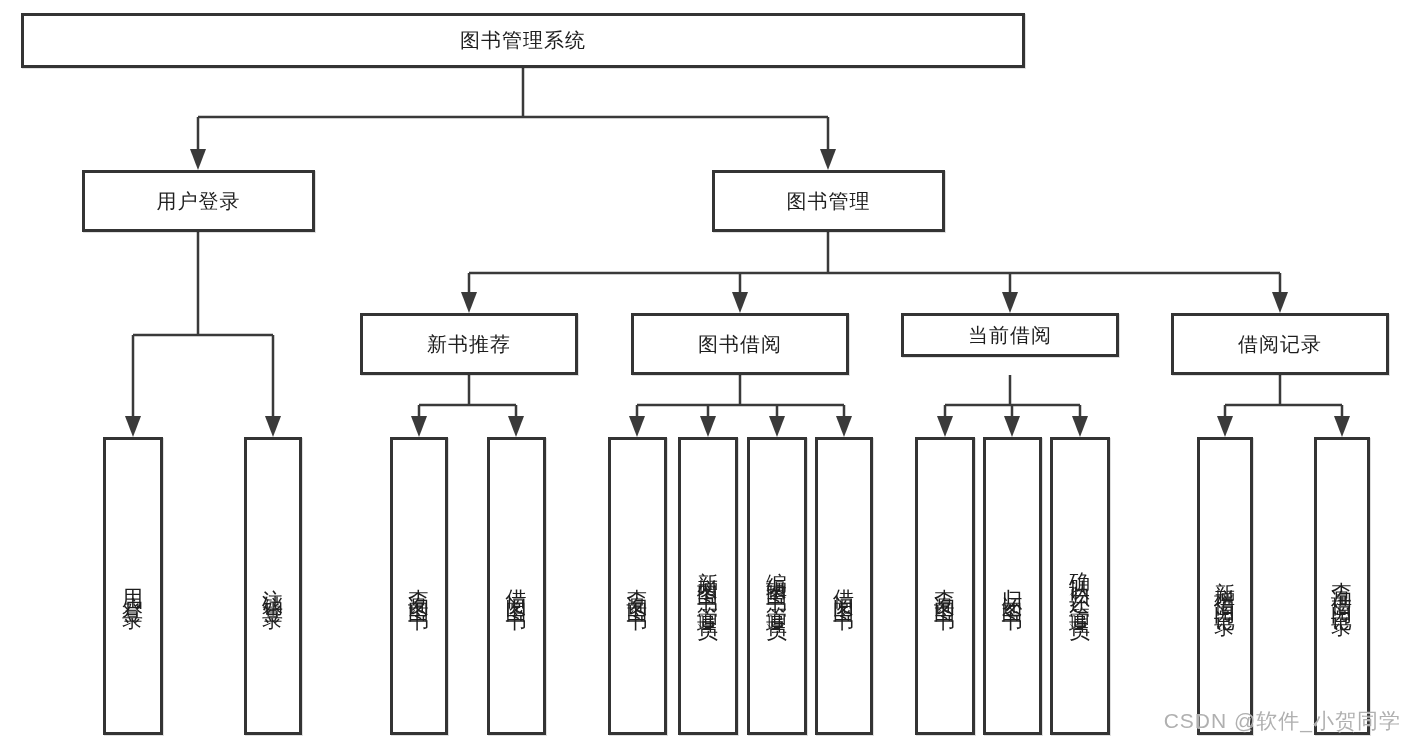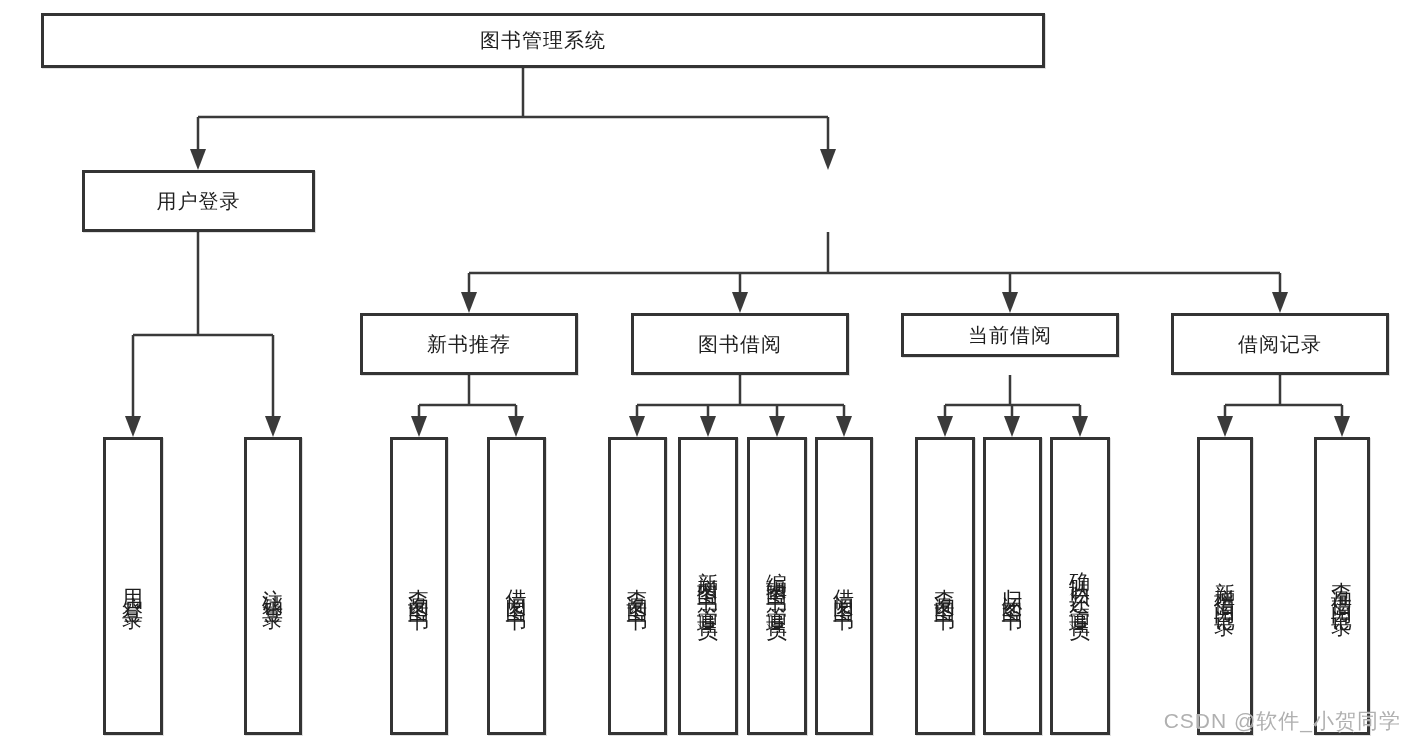--- a/index.html
+++ b/index.html
@@ -76,26 +76,29 @@
       <polygon points="769,416 785,416 777,437"></polygon>
       <polygon points="836,416 852,416 844,437"></polygon>
       <polygon points="937,416 953,416 945,437"></polygon>
       <polygon points="1004,416 1020,416 1012,437"></polygon>
       <polygon points="1072,416 1088,416 1080,437"></polygon>
       <polygon points="1217,416 1233,416 1225,437"></polygon>
       <polygon points="1334,416 1350,416 1342,437"></polygon>
     </g>
   </svg>
 
-  <div class="box h-box" style="left:21px;top:13px;width:1004px;height:55px;margin-left:20px;">
+  <div class="box h-box" style="left:21px;top:13px;width:1004px;height:55px;">
     <span>图书管理系统</span>
   </div>
 
   <div class="box h-box" style="left:82px;top:170px;width:233px;height:62px;">
     <span>用户登录</span>
+  </div>
+  <div class="box h-box" style="left:712px;top:170px;width:233px;height:62px;">
+    <span>图书管理</span>
   </div>
 
   <div class="box h-box" style="left:631px;top:313px;width:218px;height:62px;">
     <span>图书借阅</span>
   </div>
   <div class="box h-box" style="left:360px;top:313px;width:218px;height:62px;">
     <span>新书推荐</span>
   </div>
   <div class="box h-box" style="left:901px;top:313px;width:218px;height:44px;">
     <span>当前借阅</span>

